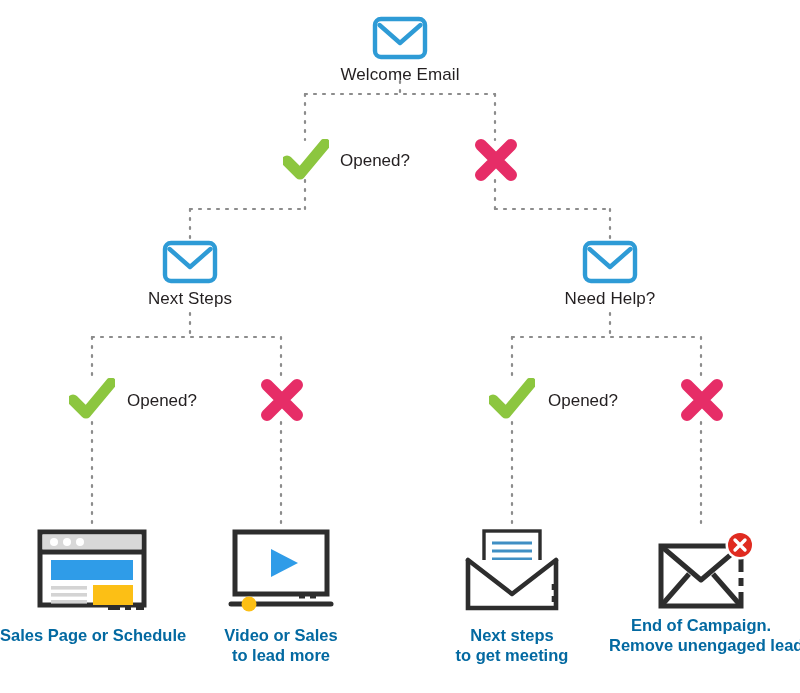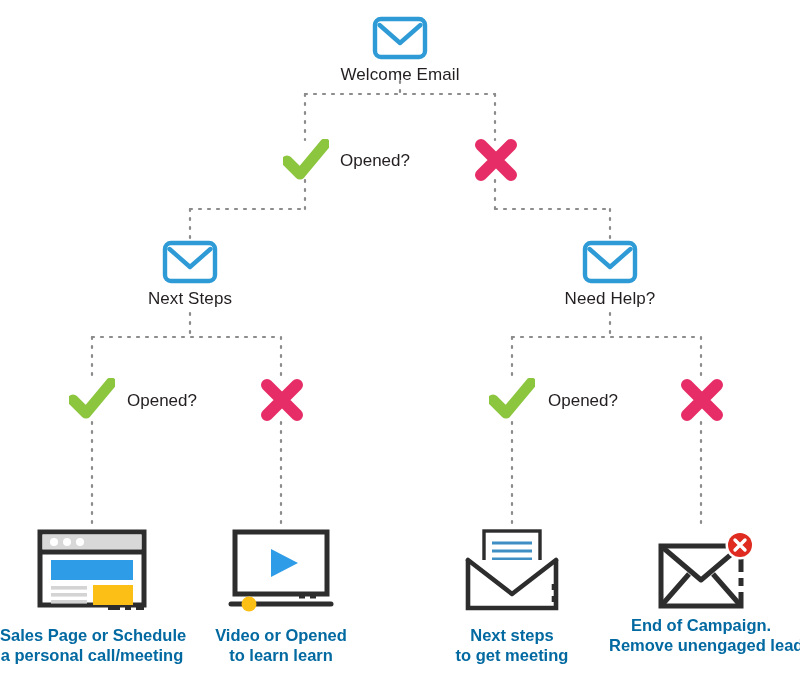--- a/index.html
+++ b/index.html
@@ -180,21 +180,20 @@
 
         <g stroke="#2d2d2d" stroke-width="4" stroke-linecap="butt">
           <line x1="72" y1="80" x2="84" y2="80"></line>
           <line x1="89" y1="80" x2="95" y2="80"></line>
           <line x1="100" y1="80" x2="108" y2="80"></line>
         </g>
       </svg>
     </span>
     <div class="bottom-label" style="left:-17px; top:97px; width:184px;">
       <div>Sales Page or Schedule</div>
-      <div>a personal call/meeting</div>
     </div>
   </div>
 
   <div class="node" style="left:211px; top:528px; width:140px;">
     <span class="icon-wrap">
       <svg width="110" height="85" viewBox="0 0 110 85" style="margin:0 auto;">
 
         <rect x="9" y="4" width="92" height="62" fill="#ffffff" stroke="#2d2d2d" stroke-width="5"></rect>
 
         <path d="M45,21 L72,35 L45,49 Z" fill="#2f9ce8"></path>
@@ -202,22 +201,22 @@
         <g stroke="#2d2d2d" stroke-width="4">
           <line x1="73" y1="68.5" x2="79" y2="68.5"></line>
           <line x1="84" y1="68.5" x2="90" y2="68.5"></line>
         </g>
 
         <line x1="5" y1="76" x2="105" y2="76" stroke="#2d2d2d" stroke-width="5" stroke-linecap="round"></line>
         <circle cx="23" cy="76" r="7.5" fill="#fcbf15"></circle>
       </svg>
     </span>
     <div class="bottom-label" style="left:-10px; top:97px; width:160px;">
-      <div>Video or Opened</div>
-      <div>to learn learn</div>
+      <div>Video or Sales</div>
+      <div>to lead more</div>
     </div>
   </div>
 
   <div class="node" style="left:447px; top:528px; width:130px;">
     <span class="icon-wrap">
       <svg width="100" height="85" viewBox="0 0 100 85" style="margin:0 auto;">
 
         <rect x="22" y="3" width="56" height="47" fill="#ffffff" stroke="#2d2d2d" stroke-width="3.4"></rect>
         <g stroke="#3f8fc4" stroke-width="3">
           <line x1="30" y1="15" x2="70" y2="15"></line>

